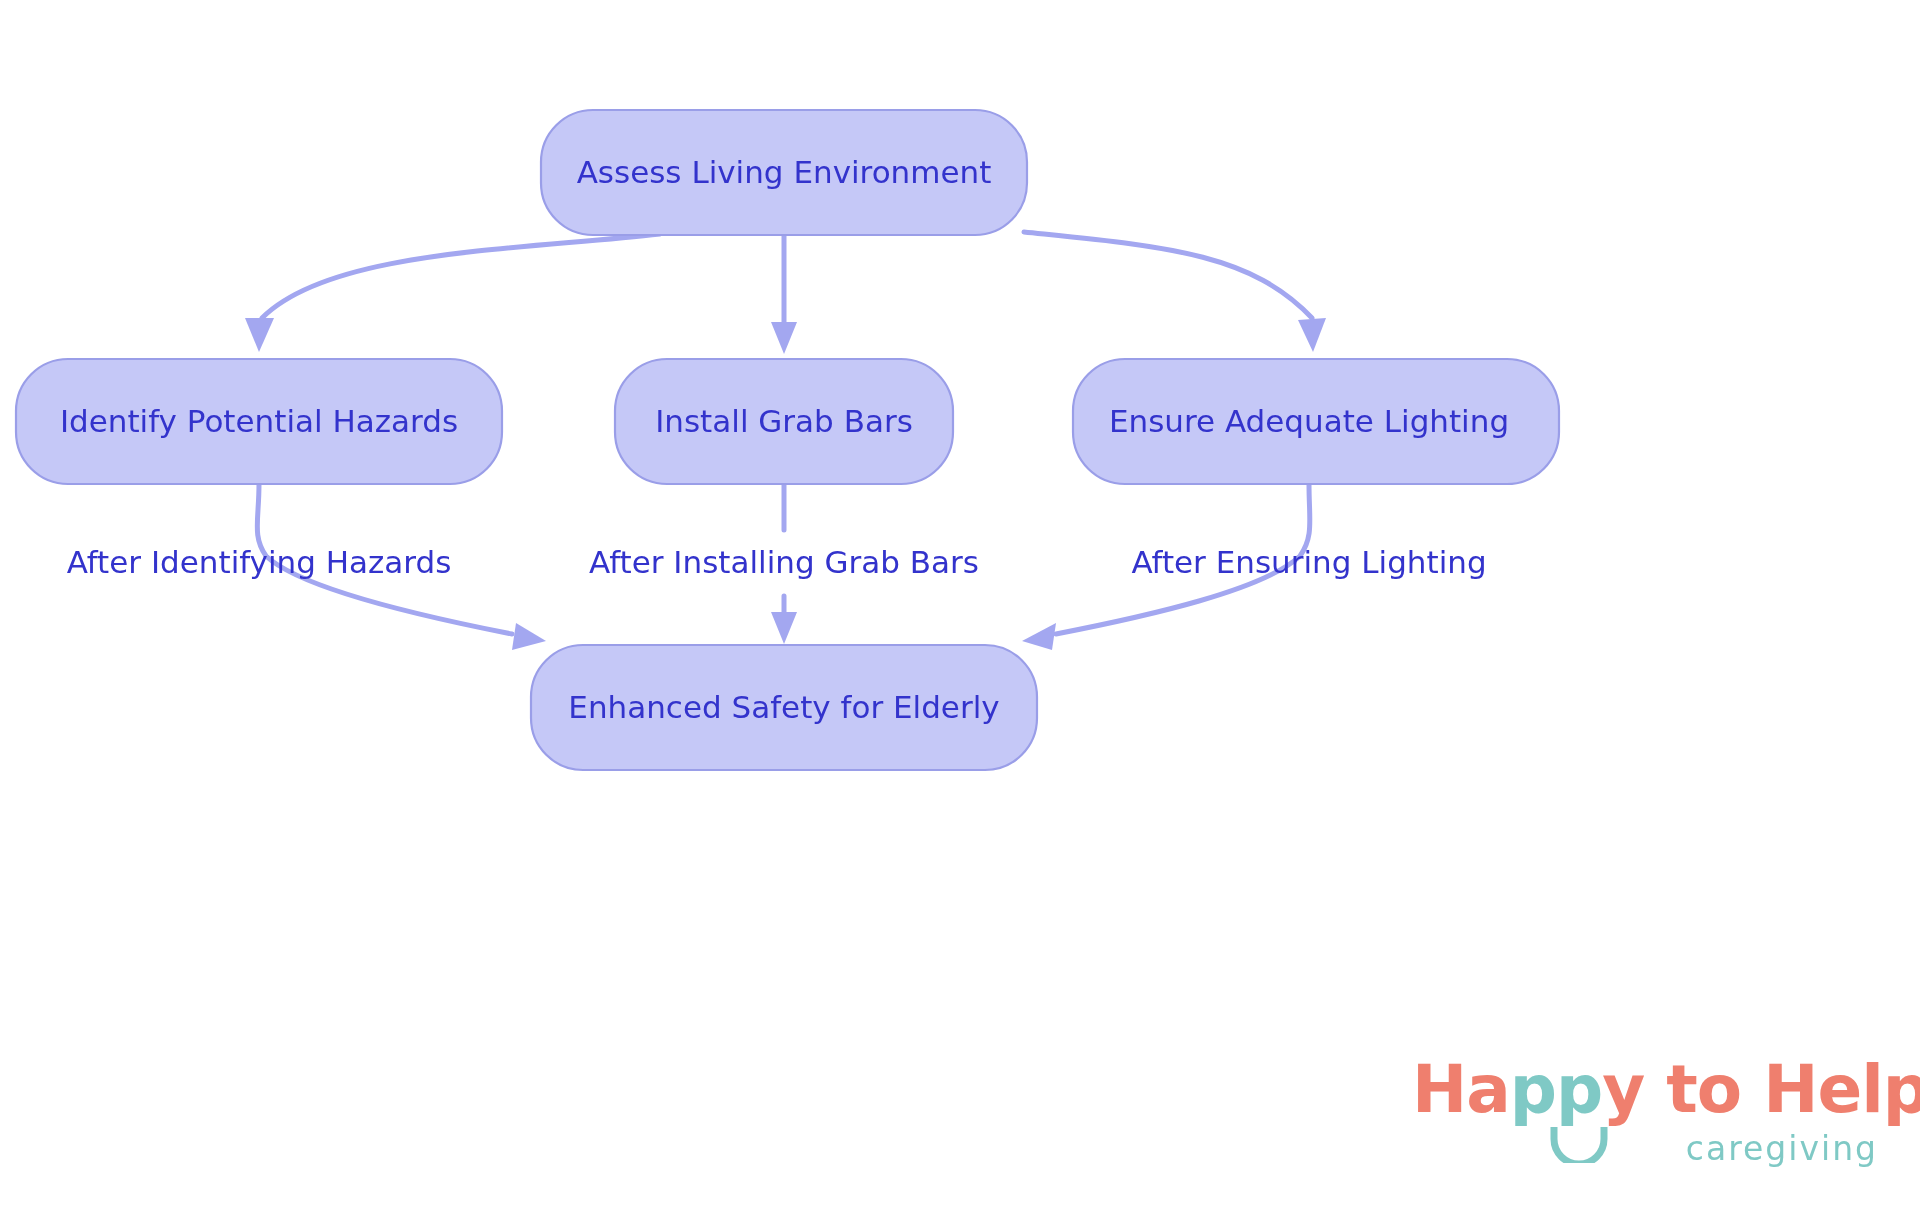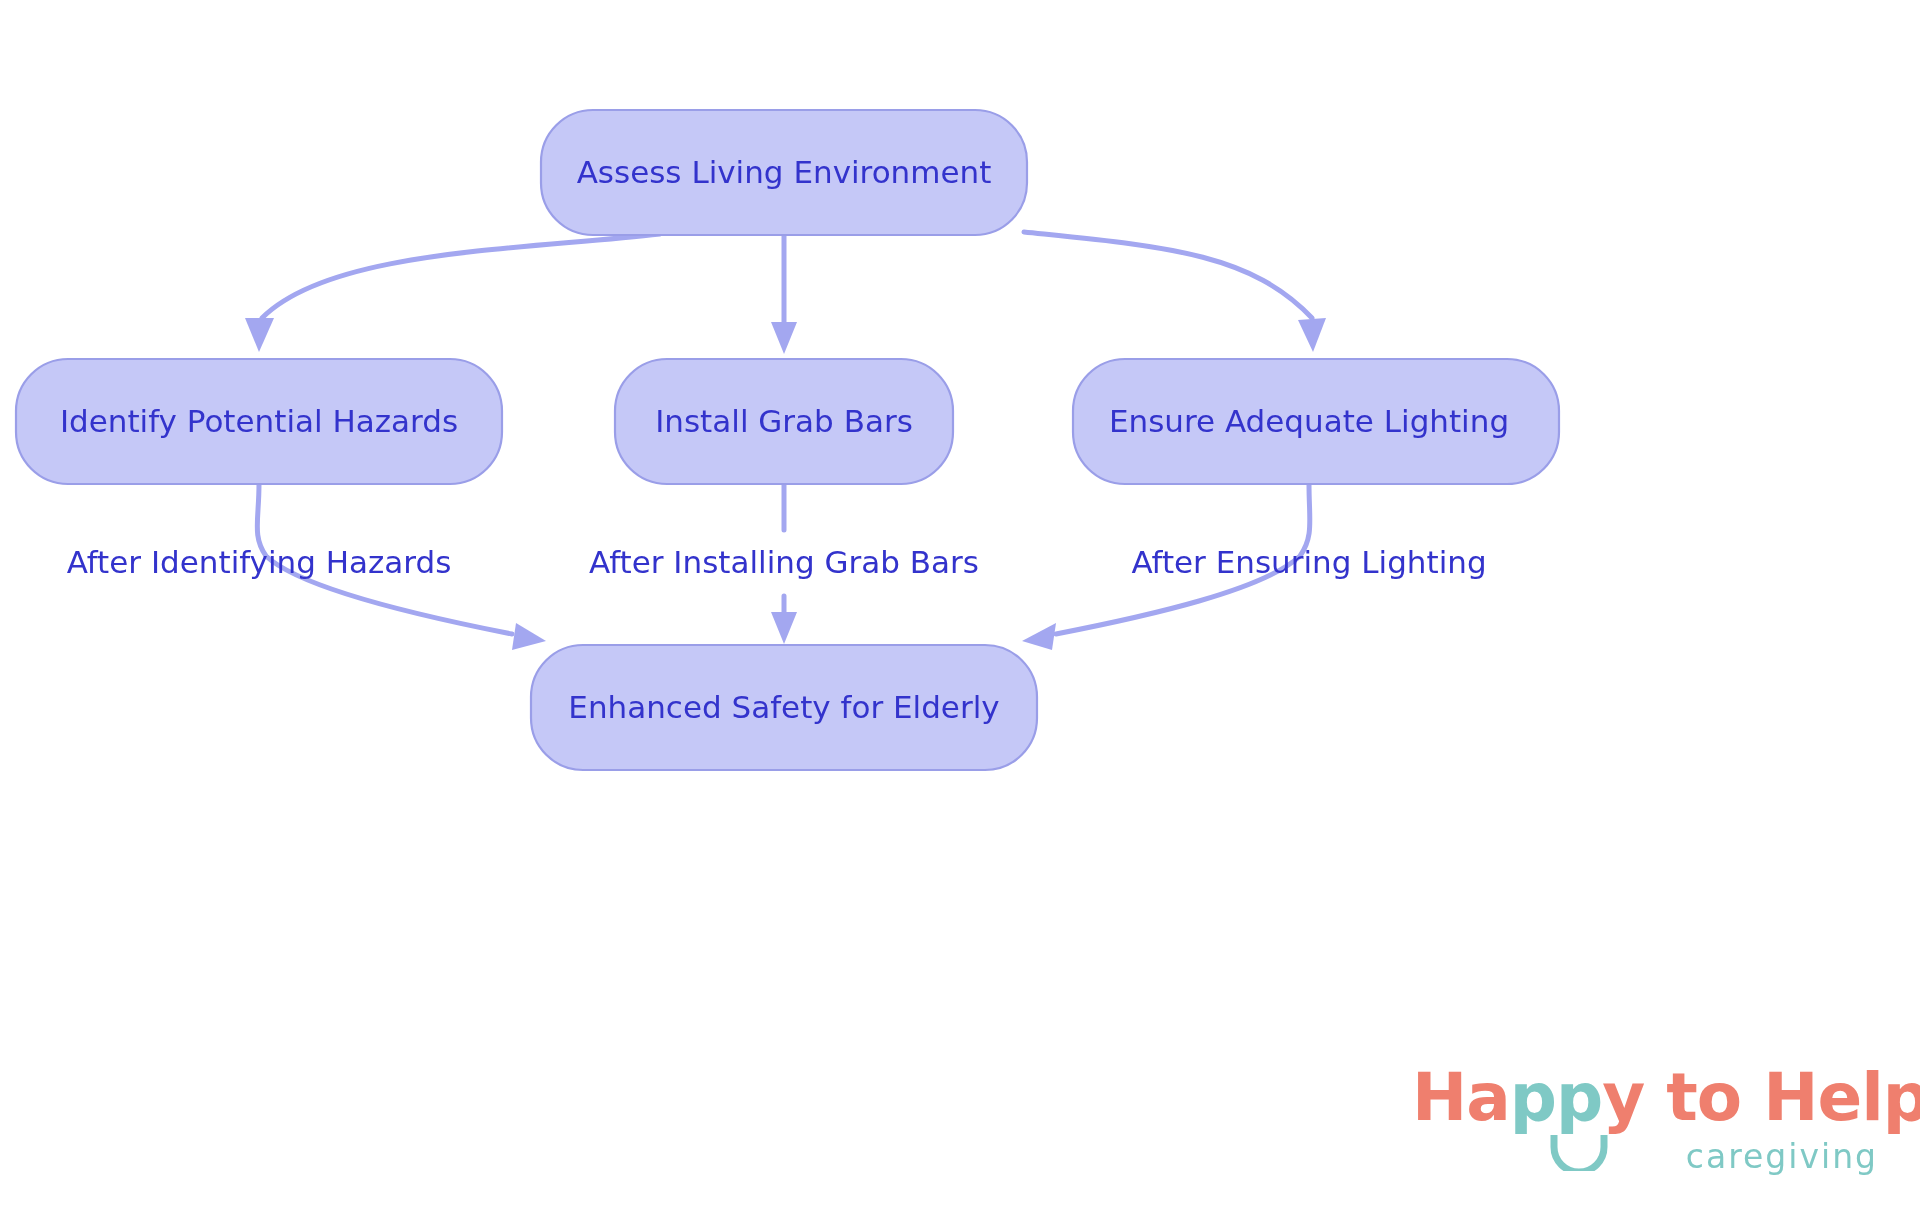--- a/index.html
+++ b/index.html
@@ -49,21 +49,21 @@
     text-anchor: middle;
     dominant-baseline: middle;
   }
   .arrow-head {
     fill: #a3a7f0;
   }
   
   #logo {
     position: absolute;
     right: 38px;
-    bottom: 24px;
+    bottom: 32px;
     width: 470px;
     height: 130px;
   }
   .logo-word {
     position: absolute;
     left: 0;
     top: 4px;
     font-family: "DejaVu Sans", "Liberation Sans", sans-serif;
     font-size: 66px;
     font-weight: 700;

